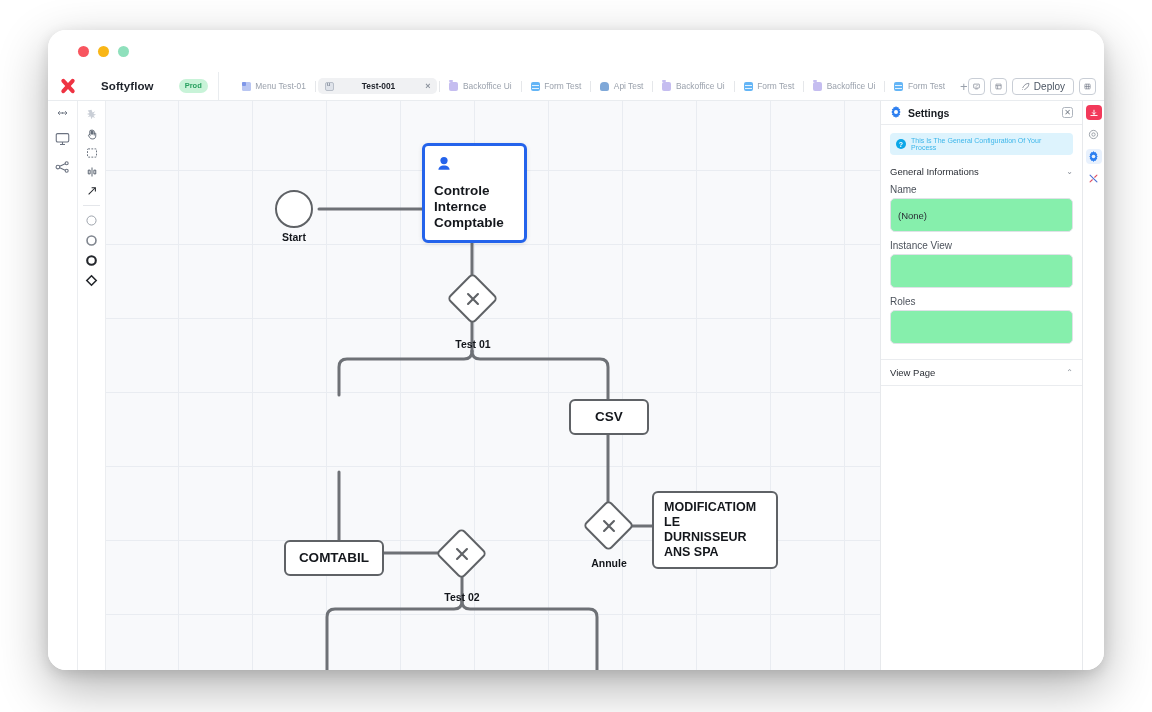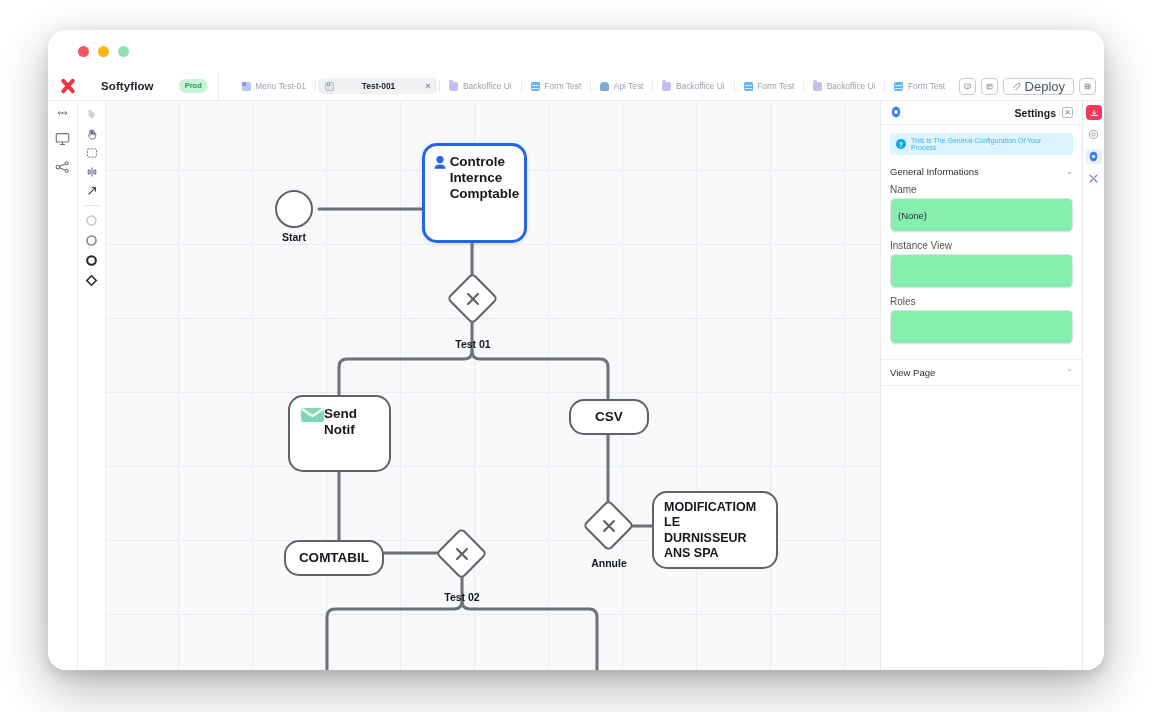--- a/index.html
+++ b/index.html
@@ -78,21 +78,21 @@
   .tab-close { font-size: 9px; color: #8b929d; margin-left: 2px; }
   #tab-add { font-size: 13px; color: #9aa1ac; padding: 0 8px; }
 
   #topright { display: flex; align-items: center; gap: 5px; padding-right: 8px; }
   .tbtn {
     height: 17px; border: 1px solid #c9ced6; border-radius: 4px;
     display: flex; align-items: center; justify-content: center;
     color: #6b7280; font-size: 8.5px; padding: 0 4px; background: #fff;
   }
   #btn-deploy { padding: 0 8px; gap: 4px; }
-  #btn-deploy .dep-label { font-size: 13px; color: #4b5563; }
+  #btn-deploy .dep-label { font-size: 10px; color: #4b5563; }
 
   
   #body-region {
     position: absolute; left: 0; top: 71px;
     width: 100%; height: 569px;
     display: flex;
   }
 
   
   #left-panel {
@@ -119,22 +119,22 @@
     background-image:
       linear-gradient(to right, #e9ecf1 1px, transparent 1px),
       linear-gradient(to bottom, #e9ecf1 1px, transparent 1px);
     background-size: 74px 74px;
     background-position: -2px -5px;
   }
   #flow-svg { position: absolute; left: 0; top: 0; }
 
   .node {
     position: absolute; background: #ffffff;
-    border: 2.5px solid #5f6266; border-radius: 15px;
-    display: flex; flex-direction: row; justify-content: center;
+    border: 2.5px solid #5f6266; border-radius: 6px;
+    display: flex; flex-direction: column; justify-content: center;
   }
   .node.selected { border-color: #2463eb; border-width: 3px; box-shadow: 0 1px 5px rgba(0,0,0,.10); }
   .node-label { font-size: 13.5px; font-weight: bold; color: #14171c; line-height: 1.18; }
 
   .node-name-below {
     position: absolute; font-size: 10.5px; font-weight: bold; color: #14171c;
     text-align: center; white-space: nowrap;
   }
 
   .start-circle {
@@ -154,21 +154,21 @@
 
   
   #settings-panel {
     width: 202px; background: #ffffff; border-left: 1px solid #e7e9ec;
     flex: none; display: flex; flex-direction: column;
   }
   #settings-head {
     height: 24px; display: flex; align-items: center; gap: 6px;
     padding: 0 9px; border-bottom: 1px solid #eaecef;
   }
-  #settings-title { font-size: 10.5px; font-weight: bold; color: #161a1f; flex: 1; text-align: right; }
+  #settings-title { font-size: 10.5px; font-weight: bold; color: #161a1f; flex: 1; }
   #settings-close {
     width: 11px; height: 11px; border: 1px solid #aeb4bd; border-radius: 2.5px;
     display: flex; align-items: center; justify-content: center;
     font-size: 8px; color: #7b828c;
   }
   #settings-body { padding: 8px 9px 0; }
   #info-banner {
     background: #ddf3fd; border-radius: 4px; padding: 4px 6px;
     display: flex; align-items: center; gap: 5px; margin-bottom: 9px;
   }
@@ -430,29 +430,20 @@
       </div>
 
       <div class="gateway" style="left:348px; top:179px"></div>
       <div class="gw-x" style="position:absolute; left:348px; top:179px">
         <svg width="18" height="18" viewBox="0 0 20 20" fill="none" stroke="#5f6266" stroke-width="2.4" stroke-linecap="round">
             <path d="M4.5 4.5l11 11M15.5 4.5l-11 11"></path>
           </svg>
       </div>
       <div class="node-name-below" style="left:327px; top:237px; width:80px">Test 01</div>
 
-      <div class="node" style="left:182px; top:294px; width:103px; height:77px; padding:9px 11px">
-        <div style="margin-bottom:6px">
-          <svg width="23" height="18" viewBox="0 0 24 19" fill="#7dd8b5">
-            <path d="M2 2h20a2 2 0 012 2v11a2 2 0 01-2 2H2a2 2 0 01-2-2V4a2 2 0 012-2z" transform="translate(0,0)"></path>
-            <path d="M1 3.2L12 10.6 23 3.2" fill="none" stroke="#ffffff" stroke-width="2.4"></path>
-          </svg>
-        </div>
-        <div class="node-label">Send Notif</div>
-      </div>
 
       <div class="node" style="left:463px; top:298px; width:80px; height:36px; align-items:center">
         <div class="node-label" style="text-align:center; width:100%">CSV</div>
       </div>
 
       <div class="node" style="left:178px; top:439px; width:100px; height:36px; align-items:center">
         <div class="node-label" style="text-align:center; width:100%">COMTABIL</div>
       </div>
 
       <div class="gateway" style="left:337px; top:434px"></div>

